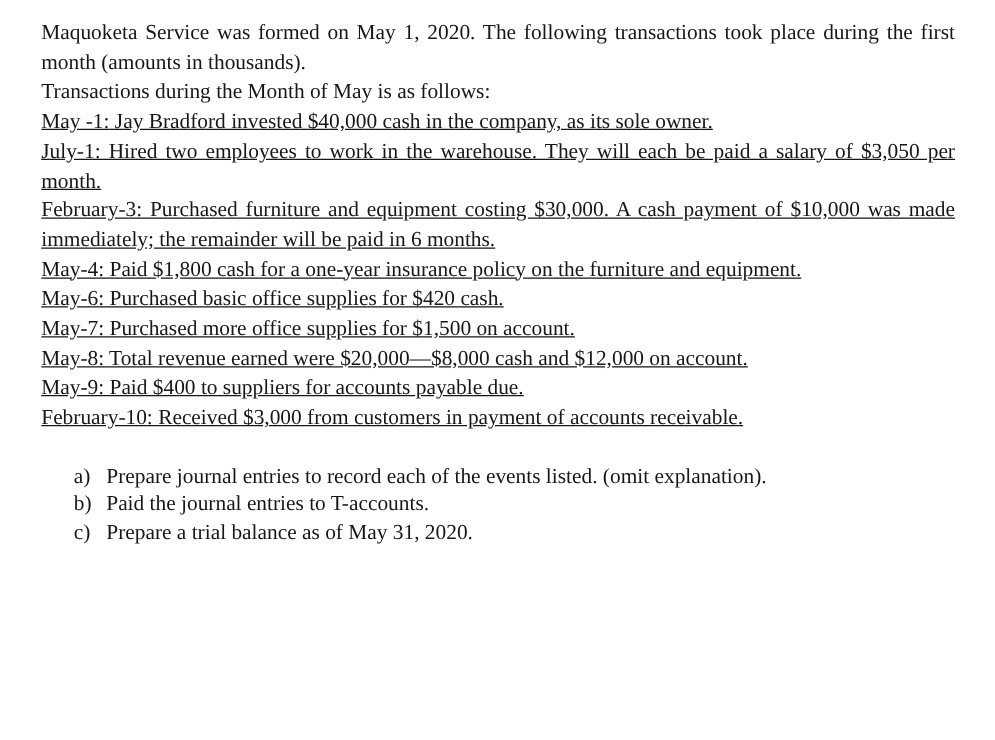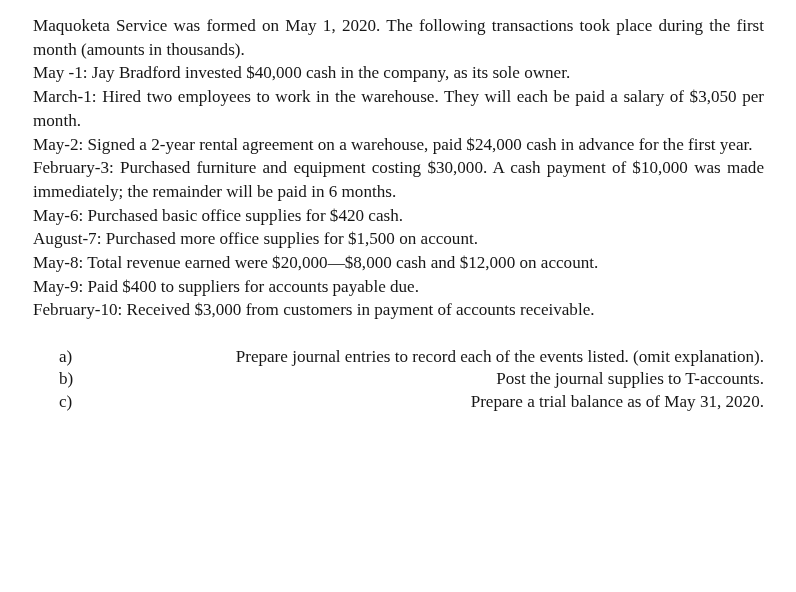--- a/index.html
+++ b/index.html
@@ -42,20 +42,21 @@
   
   .txn-list {
     margin: 0;
     padding: 0;
     list-style: none;
   }
   .txn {
     margin: 0;
     text-align: justify;
     text-justify: inter-word;
+    text-decoration: underline;
   }
   
   .txn.single { text-align: left; }
 
   .spacer {
     height: 23.7px;
   }
 
   .instructions-heading {
     margin: 0;
@@ -73,54 +74,54 @@
     align-items: baseline;
   }
   ol.instructions li .marker {
     width: 26px;
     flex: 0 0 26px;
     margin-left: 26px;
     text-align: left;
   }
   ol.instructions li .item-text {
     flex: 1 1 auto;
-    text-align: right;
   }
 </style>
 </head>
 <body>
 
 <div id="page">
   <div class="doc-body">
 
     <p class="para">Maquoketa Service was formed on May 1, 2020. The following transactions took place during the first month (amounts in thousands).</p>
+    <p class="para no-justify">Transactions during the Month of May is as follows:</p>
 
     <div class="txn-list">
       <p class="txn single">May -1: Jay Bradford invested $40,000 cash in the company, as its sole owner.</p>
-      <p class="txn">March-1: Hired two employees to work in the warehouse. They will each be paid a salary of $3,050 per month.</p>
-      <p class="txn">May-2: Signed a 2-year rental agreement on a warehouse, paid $24,000 cash in advance for the first year.</p>
+      <p class="txn">July-1: Hired two employees to work in the warehouse. They will each be paid a salary of $3,050 per month.</p>
       <p class="txn">February-3: Purchased furniture and equipment costing $30,000. A cash payment of $10,000 was made immediately; the remainder will be paid in 6 months.</p>
+      <p class="txn single">May-4: Paid $1,800 cash for a one-year insurance policy on the furniture and equipment.</p>
       <p class="txn single">May-6: Purchased basic office supplies for $420 cash.</p>
-      <p class="txn single">August-7: Purchased more office supplies for $1,500 on account.</p>
+      <p class="txn single">May-7: Purchased more office supplies for $1,500 on account.</p>
       <p class="txn single">May-8: Total revenue earned were $20,000—$8,000 cash and $12,000 on account.</p>
       <p class="txn single">May-9: Paid $400 to suppliers for accounts payable due.</p>
       <p class="txn single">February-10: Received $3,000 from customers in payment of accounts receivable.</p>
     </div>
 
     <div class="spacer"></div>
 
 
     <ol class="instructions">
       <li>
         <span class="marker">a)</span>
         <span class="item-text">Prepare journal entries to record each of the events listed. (omit explanation).</span>
       </li>
       <li>
         <span class="marker">b)</span>
-        <span class="item-text">Post the journal supplies to T-accounts.</span>
+        <span class="item-text">Paid the journal entries to T-accounts.</span>
       </li>
       <li>
         <span class="marker">c)</span>
         <span class="item-text">Prepare a trial balance as of May 31, 2020.</span>
       </li>
     </ol>
 
   </div>
 </div>
 

